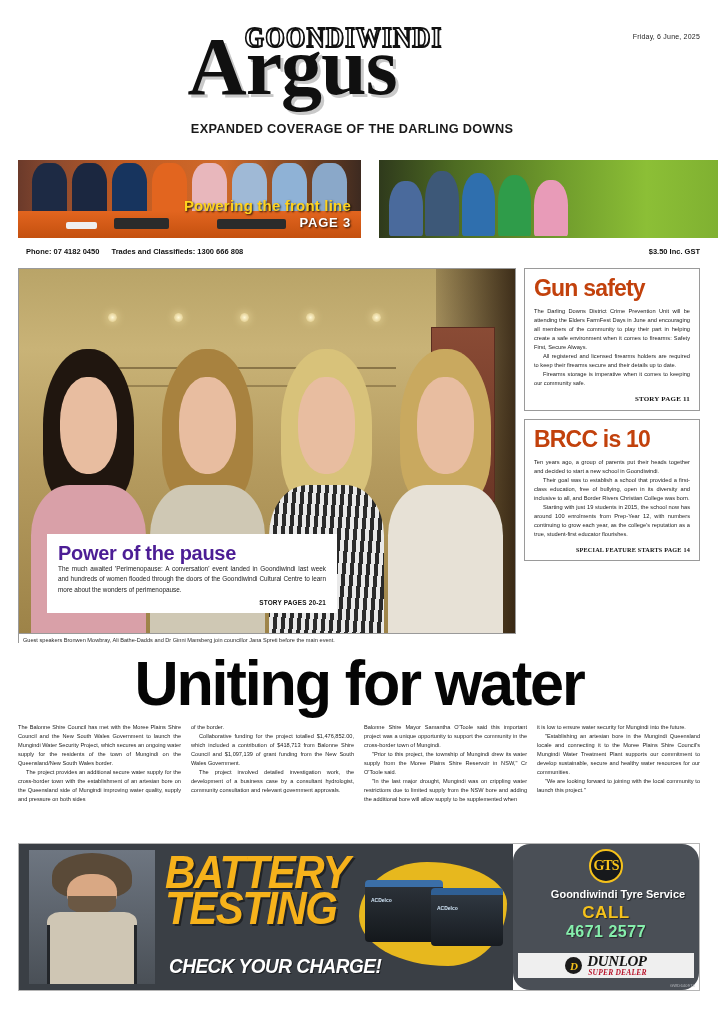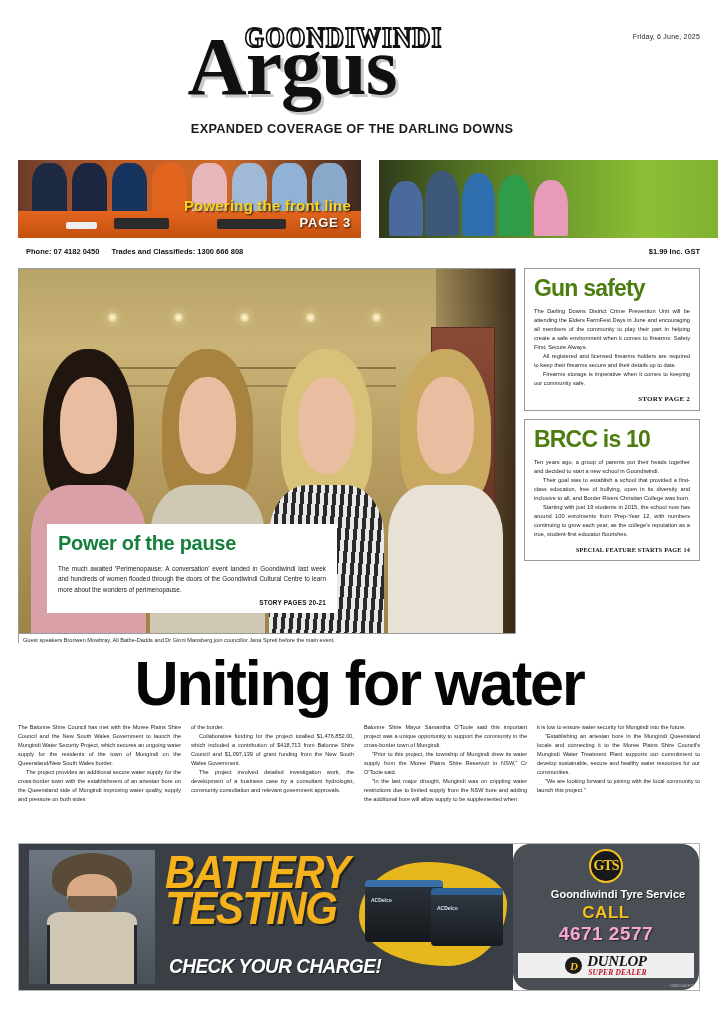--- a/index.html
+++ b/index.html
@@ -136,21 +136,21 @@
       border-radius:46%; background:#e8bda0; }
   .w-body { position:absolute; left:2%; bottom:0; width:96%; height:52%;
       border-radius:34% 34% 0 0; }
 
   .caption-box {
     position: absolute; left: 28px; bottom: 20px; width: 290px;
     background: #ffffff; padding: 9px 11px 7px 11px;
   }
   .caption-head {
     font-weight: bold; font-size: 20px; line-height: 1.05;
-    color: #15803d; letter-spacing: -.3px; margin-bottom: 10px;
+    color: #4c1d95; letter-spacing: -.3px; margin-bottom: 0;
   }
   .caption-body {
     font-size: 6.4px; line-height: 1.62; color: #1a1a1a;
     text-align: justify; font-family: "Liberation Sans", sans-serif;
   }
   .caption-ref {
     text-align: right; font-weight: bold; font-size: 6.4px;
     margin-top: 4px; letter-spacing: .2px; color: #111;
   }
   .photo-credit {
@@ -158,21 +158,21 @@
     padding: 3px 0 0 4px; border-left: 1px solid #9a9a9a;
   }
 
   
   .sidebox {
     border: 1px solid #9a9a9a; padding: 8px 9px 7px 9px; background: #fff;
   }
   .sidebox + .sidebox { margin-top: 8px; }
   .sidebox-head {
     font-weight: bold; font-size: 23px; line-height: 1;
-    letter-spacing: -.8px; color: #4d7c0f; margin-bottom: 7px;
+    letter-spacing: -.8px; color: #c2410c; margin-bottom: 7px;
   }
   .sidebox p {
     font-size: 5.7px; line-height: 1.58; text-align: justify; color: #1b1b1b;
   }
   .sidebox p + p { text-indent: 9px; }
   .sidebox-ref {
     font-family: "Liberation Serif", serif;
     font-weight: bold; font-size: 7px; text-align: right;
     margin-top: 7px; letter-spacing: .2px; color: #111;
   }
@@ -260,21 +260,21 @@
   .gts-name {
     margin-top: 5px; color: #fff; font-weight: bold; font-size: 11px;
     text-shadow: 1px 1px 1px rgba(0,0,0,.6);
     margin-left: 24px;
   }
   .gts-call {
     margin-top: 3px; color: #f6c21b; font-weight: bold; font-size: 17px;
     letter-spacing: .5px; text-shadow: 1px 1px 1px rgba(0,0,0,.5);
   }
   .gts-phone {
-    color: #f9a8d4; font-weight: bold; font-size: 19px;
+    color: #86efac; font-weight: bold; font-size: 16px;
     letter-spacing: .5px; text-shadow: 1px 1px 1px rgba(0,0,0,.5);
   }
   .dunlop-bar {
     position: absolute; left: 5px; right: 5px; bottom: 12px;
     background: #efefef; height: 25px;
     display: flex; align-items: center; justify-content: center; gap: 5px;
   }
   .dunlop-d {
     width: 17px; height: 17px; border-radius: 50%;
     background: #1b1b1b; color: #f6c21b; font-weight: bold;
@@ -350,21 +350,21 @@
         </div>
       </div>
     </div>
   </div>
 
   <div class="phonebar">
     <div class="left">
       <span>Phone: 07 4182 0450</span>
       <span>Trades and Classifieds: 1300 666 808</span>
     </div>
-    <div>$1.99 Inc. GST</div>
+    <div>$3.50 Inc. GST</div>
   </div>
 
   <div class="content">
 
     <div class="top-row">
 
       <div class="lead-photo-col">
         <div class="photo-frame">
           <div class="photo-scene">
             <div class="ps-wall"></div>
@@ -412,21 +412,21 @@
         <div class="photo-credit">Guest speakers Bronwen Mowbray, Ali Bathe-Dadds and Dr Ginni Mansberg join councillor Jana Spreti before the main event.</div>
       </div>
 
       <div class="side-col">
 
         <div class="sidebox">
           <div class="sidebox-head">Gun safety</div>
           <p>The Darling Downs District Crime Prevention Unit will be attending the Elders FarmFest Days in June and encouraging all members of the community to play their part in helping create a safe environment when it comes to firearms: Safety First, Secure Always.</p>
           <p>All registered and licensed firearms holders are required to keep their firearms secure and their details up to date.</p>
           <p>Firearms storage is imperative when it comes to keeping our community safe.</p>
-          <div class="sidebox-ref">STORY PAGE 2</div>
+          <div class="sidebox-ref">STORY PAGE 11</div>
         </div>
 
         <div class="sidebox">
           <div class="sidebox-head">BRCC is 10</div>
           <p>Ten years ago, a group of parents put their heads together and decided to start a new school in Goondiwindi.</p>
           <p>Their goal was to establish a school that provided a first-class education, free of bullying, open in its diversity and inclusive to all, and Border Rivers Christian College was born.</p>
           <p>Starting with just 19 students in 2015, the school now has around 100 enrolments from Prep-Year 12, with numbers continuing to grow each year, as the college's reputation as a true, student-first educator flourishes.</p>
           <div class="sidebox-ref small">SPECIAL FEATURE STARTS PAGE 14</div>
         </div>
 

